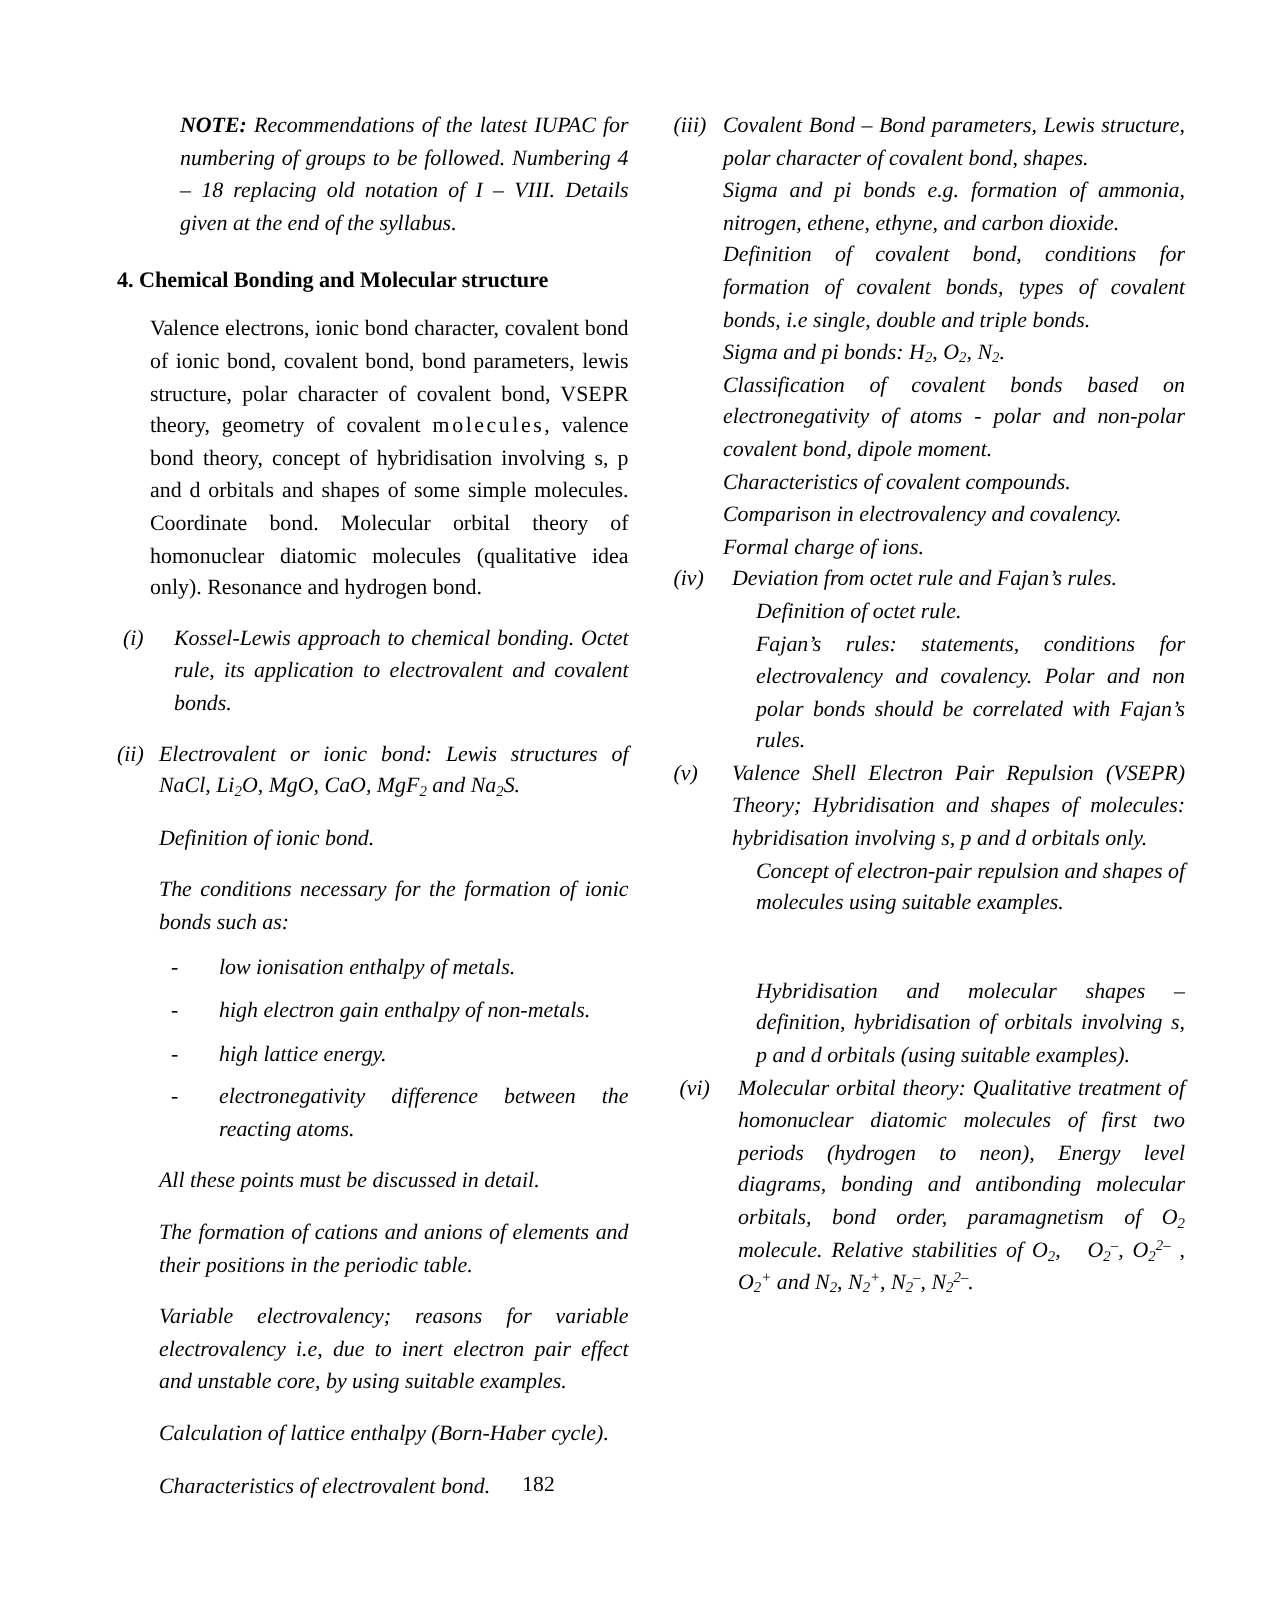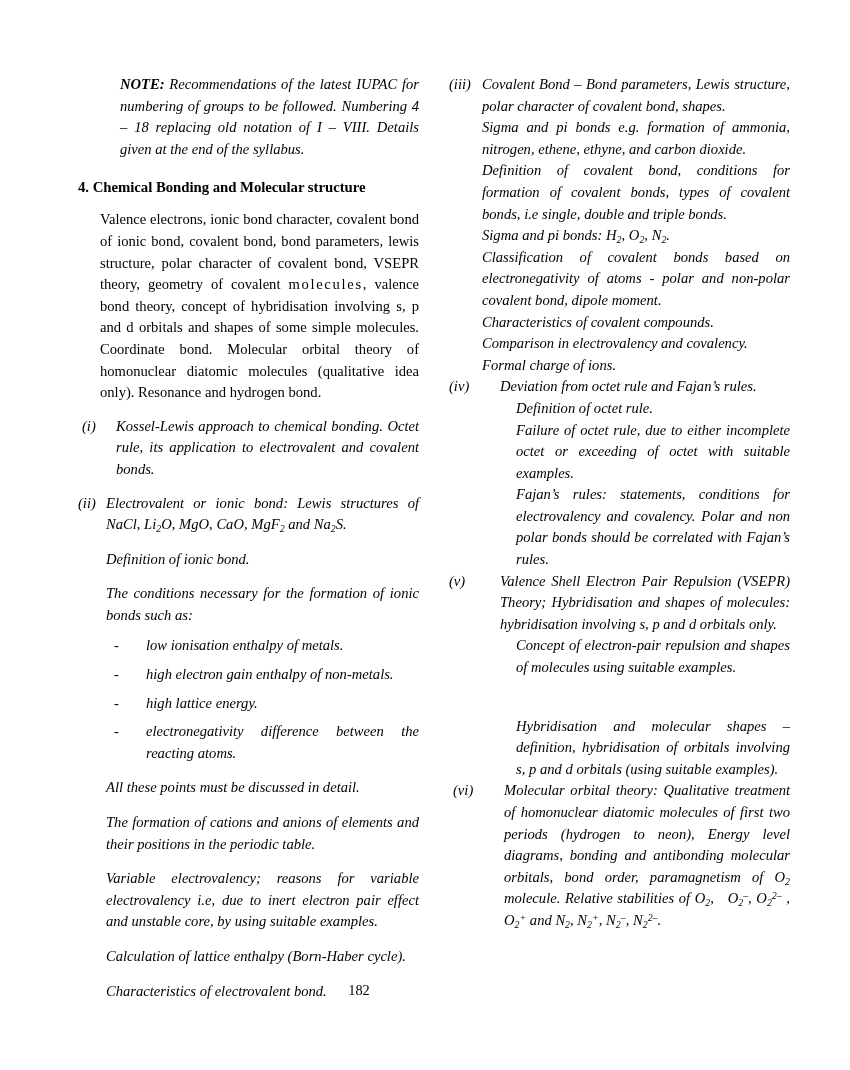--- a/index.html
+++ b/index.html
@@ -66,21 +66,21 @@
   }
   
   .item {
     display: flex;
     flex-direction: row;
     font-size: 14.6px;
     line-height: 21.6px;
     font-style: italic;
     margin-top: 12px;
   }
-  .item.tight { margin-top: 11px; gap: 12px; }
+  .item.tight { margin-top: 11px; }
   .item-marker {
     flex: 0 0 auto;
     font-style: italic;
     text-align: left;
     white-space: nowrap;
   }
   .item-body {
     flex: 1 1 auto;
     text-align: justify;
     font-style: italic;
@@ -216,21 +216,20 @@
           <p class="sub">Comparison in electrovalency and covalency.</p>
           <p class="sub">Formal charge of ions.</p>
         </div>
       </div>
 
       <div class="item tight" style="margin-top:0;">
         <div class="item-marker mk-iv">(iv)</div>
         <div class="item-body">
           <p class="sub">Deviation from octet rule and Fajan’s rules.</p>
           <p class="sub" style="padding-left:16px;">Definition of octet rule.</p>
-          <p class="sub" style="padding-left:16px;">Failure of octet rule, due to either incomplete octet or exceeding of octet with suitable examples.</p>
           <p class="sub" style="padding-left:16px;">Fajan’s rules: statements, conditions for electrovalency and covalency. Polar and non polar bonds should be correlated with Fajan’s rules.</p>
         </div>
       </div>
 
       <div class="item tight" style="margin-top:0;">
         <div class="item-marker mk-v">(v)</div>
         <div class="item-body">
           <p class="sub">Valence Shell Electron Pair Repulsion (VSEPR) Theory; Hybridisation and shapes of molecules: hybridisation involving s, p and d orbitals only.</p>
           <p class="sub" style="padding-left:16px;">Concept of electron-pair repulsion and shapes of molecules using suitable examples.</p>
           <p class="sub" style="padding-left:16px;margin-top:37px;">Hybridisation and molecular shapes – definition, hybridisation of orbitals involving s, p and d orbitals (using suitable examples).</p>

